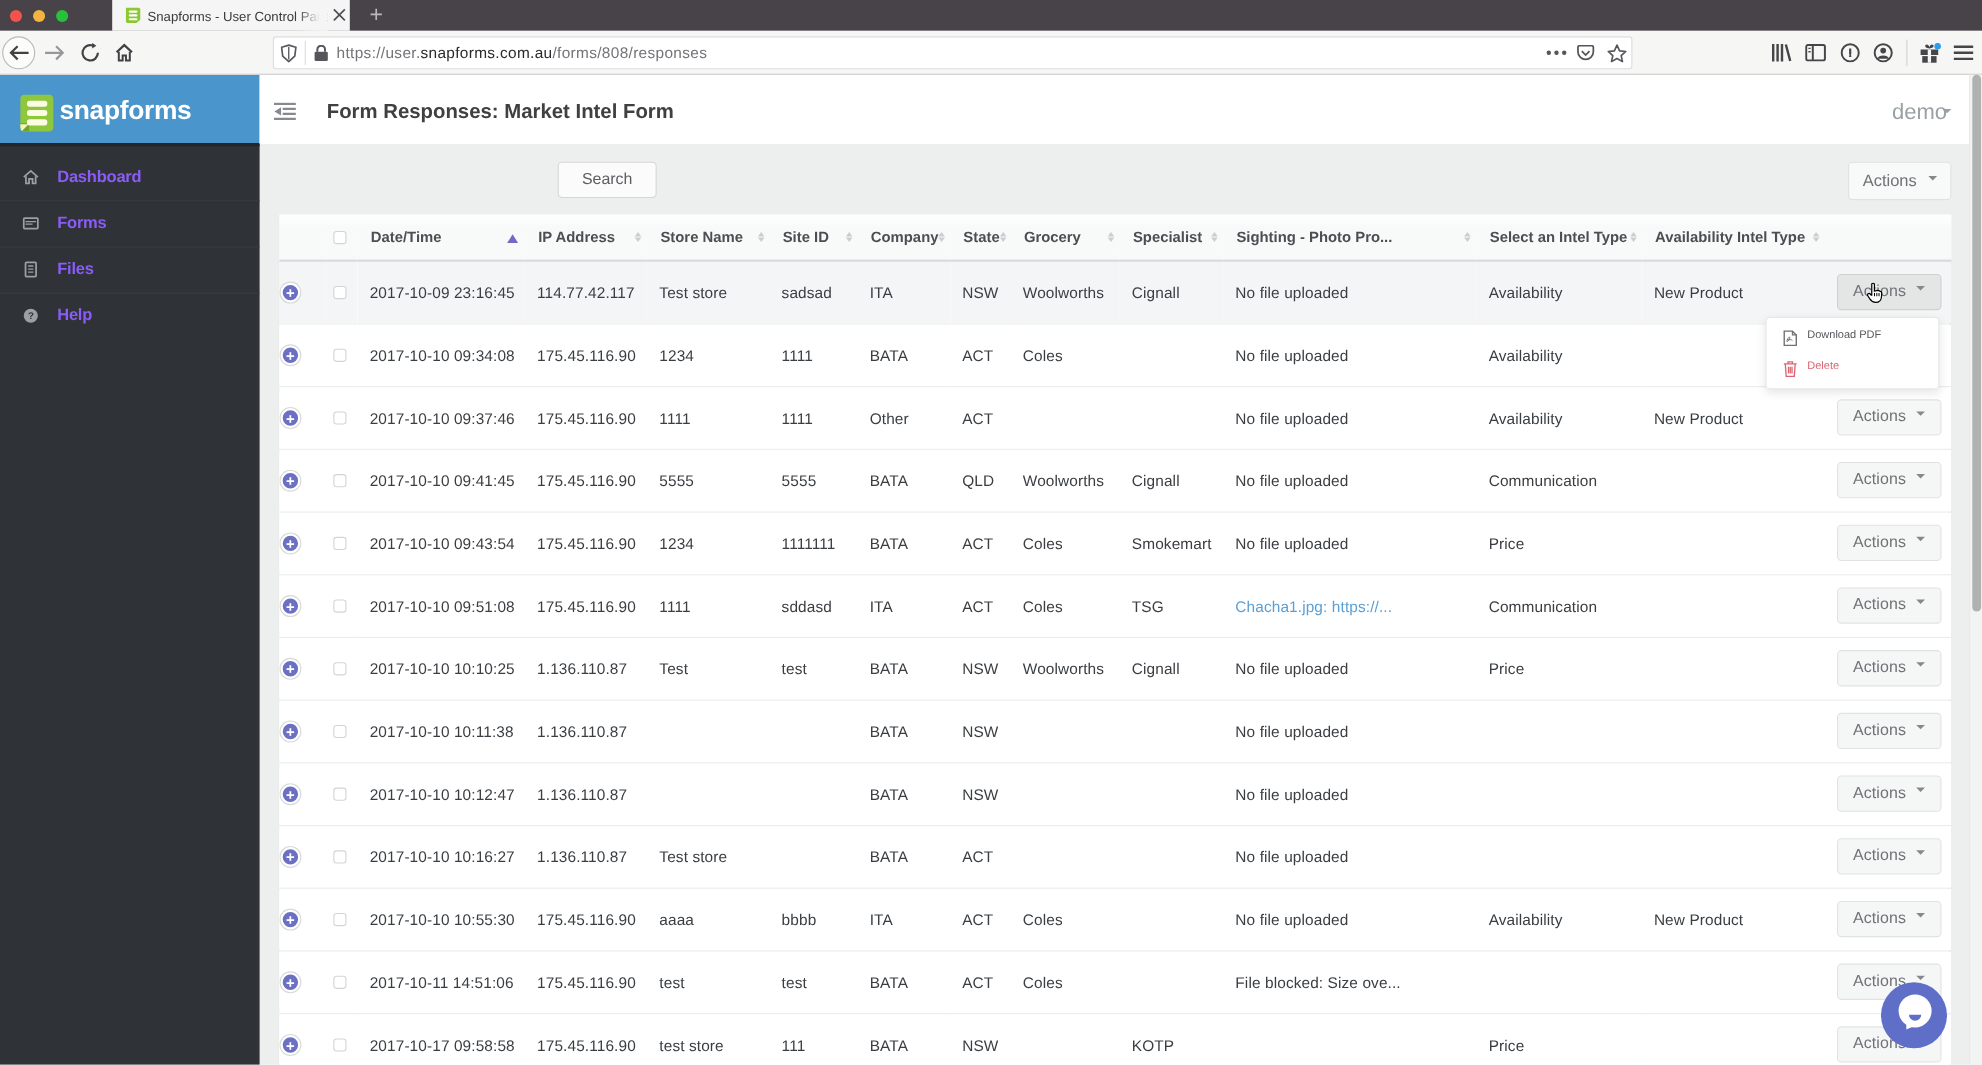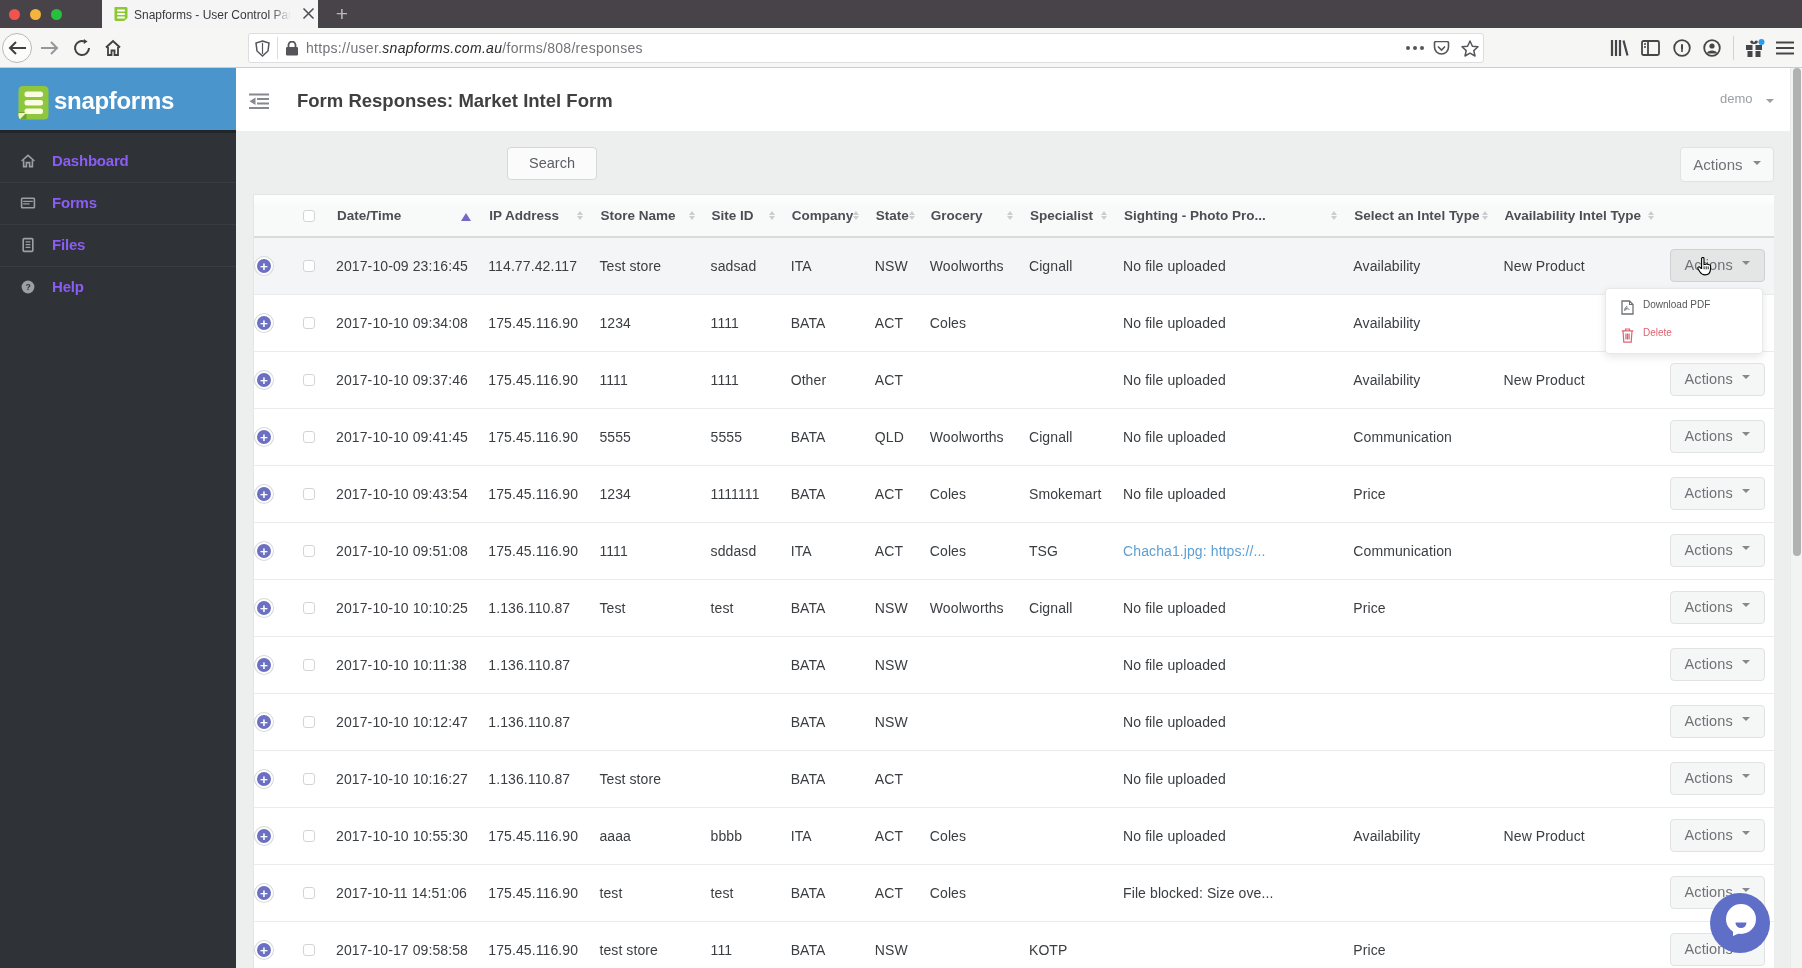--- a/index.html
+++ b/index.html
@@ -13,36 +13,36 @@
 #tabtitle { position:absolute; left:134px; top:7.5px; width:164px; height:15px; font-size:12px; color:#3a3a3e; white-space:nowrap; overflow:hidden; }
 #tabfade { position:absolute; left:270px; top:0; width:28px; height:28px; background:linear-gradient(90deg, rgba(245,245,246,0), #f5f5f6 75%); }
 #newtab { position:absolute; left:332px; top:4px; width:20px; height:20px; color:#b8b8bc; font-size:21px; line-height:19px; text-align:center; font-weight:300;}
 #favicon { position:absolute; left:113px; top:6px; width:16px; height:16px; }
 
 #toolbar { position:absolute; left:0; top:28px; width:1802px; height:40px; background:#f6f6f4; border-bottom:1px solid #cccccc; }
 #backbtn { position:absolute; left:2px; top:33px; width:30px; height:30px; border:1px solid #b9b9bb; border-radius:50%; background:#fcfcfb; }
 .ticon { position:absolute; top:38px; }
 #urlbar { position:absolute; left:248px; top:33px; width:1236px; height:30px; background:#ffffff; border:1px solid #ddddde; border-radius:3px; }
 #urltext { position:absolute; left:306px; top:40px; font-size:14px; color:#737378; white-space:nowrap; letter-spacing:0.3px; }
-#urltext b { color:#2a2a2e; font-weight:400;font-style:italic; }
+#urltext b { color:#2a2a2e; font-weight:400; }
 .uvsep { position:absolute; left:277px; top:37px; width:1px; height:22px; background:#dcdcdd; }
 
 
 #sidehead { position:absolute; left:0; top:68px; width:236px; height:62px; background:#4a96cc; }
 #sidebar { position:absolute; left:0; top:130px; width:236px; height:838px; background:#2f3237; border-top:3px solid #22262b; }
 .sitem { position:absolute; left:0; width:236px; height:42px; color:#8b5cf6; font-size:15px; font-weight:700; letter-spacing:-0.2px; line-height:42px; }
 .sitem .lbl { position:absolute; left:52px; }
 .sitem .ic { position:absolute; left:20px; top:13px; width:16px; height:16px; }
 .ssep { position:absolute; left:0; width:236px; height:1px; background:#393d42; }
 #logotxt { position:absolute; left:54px; top:87px; font-size:24px; font-weight:700; color:#ffffff; letter-spacing:-0.3px; }
 
 
 #mainhead { position:absolute; left:236px; top:68px; width:1566px; height:63px; background:#ffffff; }
 #ptitle { position:absolute; left:297px; top:90px; font-size:18.5px; font-weight:700; color:#404040; }
-#demo { position:absolute; left:1720px; top:91px; font-size:13px; color:#9aa0a4; }
+#demo { position:absolute; left:1720px; top:91px; font-size:20px; color:#9aa0a4; }
 #democar { position:absolute; left:1766px; top:99px; width:0; height:0; border:4.5px solid transparent; border-top-color:#9aa0a4; }
 
 
 #content { position:absolute; left:236px; top:131px; width:1566px; height:837px;
   background:#edefef; }
 #search { position:absolute; left:253px; top:147px; width:237px; height:33px; background:#fff; border:1px solid #d9dbdb; border-radius:4px; }
 #search span { position:absolute; left:12px; top:8px; font-size:14.5px; color:#a9adaf; }
 #searchbtn { position:absolute; left:507px; top:147px; width:90px; height:33px; background:#fbfbfb; border:1px solid #d5d7d7; border-radius:4px; font-size:14.5px; color:#5b5e62; text-align:center; line-height:31px; }
 #topactions { position:absolute; left:1680px; top:147px; width:94px; height:35px; background:#f8f9f9; border:1px solid #e0e1e1; border-radius:4px; font-size:15px; color:#6f7276; text-align:center; line-height:33px; }
 #topactions .car { margin-left:6px; }

